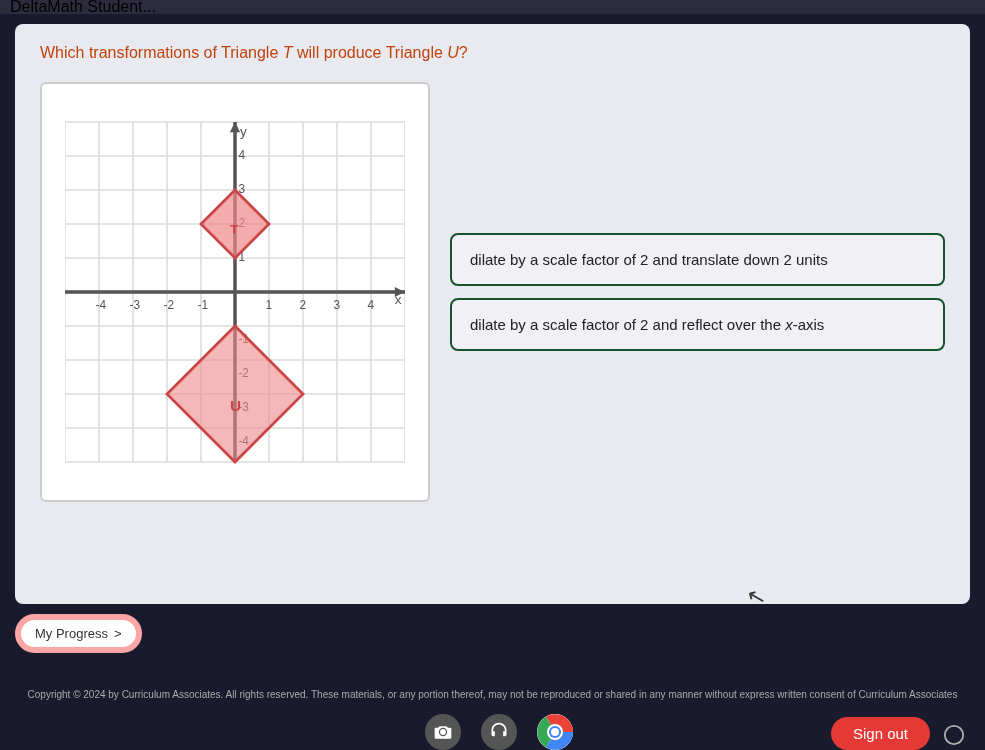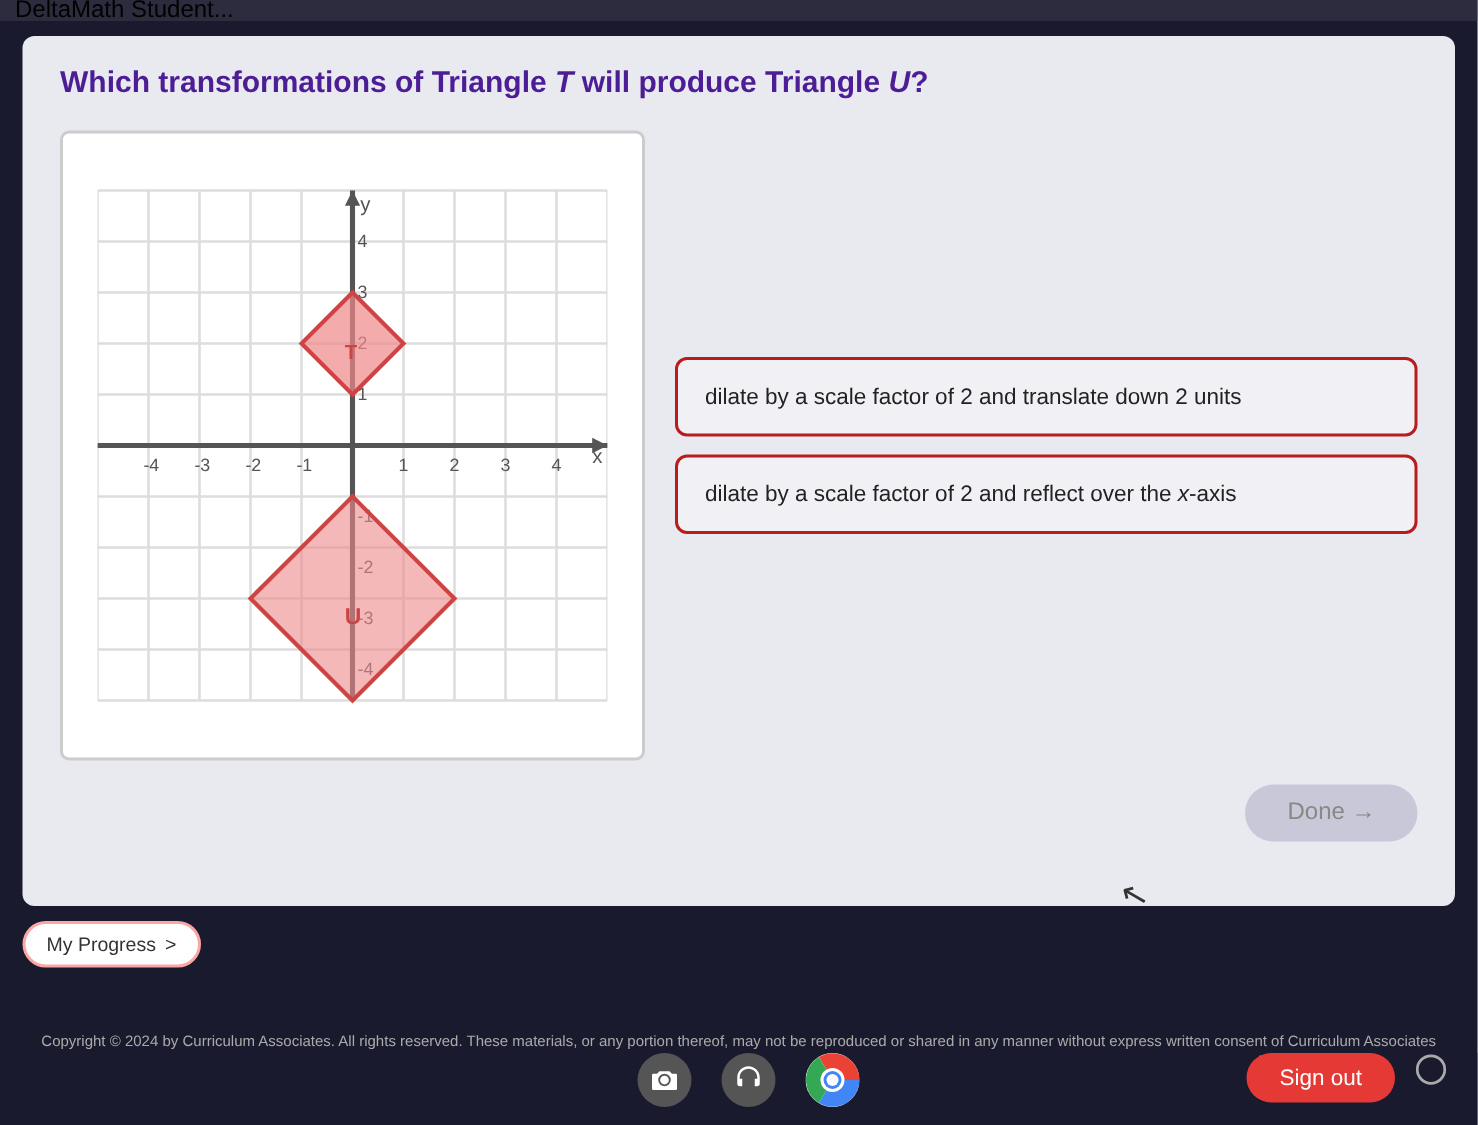--- a/index.html
+++ b/index.html
@@ -25,23 +25,23 @@
     
     .main-content {
       background: #e8eaf0;
       margin: 10px 15px;
       border-radius: 8px;
       padding: 20px 25px;
       height: 580px;
     }
 
     .question-title {
-      font-size: 20px;
-      font-weight: bold;
-      color: #4c1d95;
+      font-size: 16px;
+      font-weight: normal;
+      color: #c2410c;
       margin-bottom: 20px;
     }
 
     .content-row {
       display: flex;
       gap: 20px;
       height: 420px;
     }
 
     
@@ -62,21 +62,21 @@
     .choices-area {
       display: flex;
       flex-direction: column;
       gap: 12px;
       flex: 1;
       justify-content: center;
     }
 
     .choice-btn {
       background: #f0f0f5;
-      border: 2px solid #b91c1c;
+      border: 2px solid #14532d;
       border-radius: 8px;
       padding: 14px 18px;
       font-size: 15px;
       color: #222;
       cursor: pointer;
       text-align: left;
       line-height: 1.4;
     }
 
     
@@ -100,21 +100,21 @@
     }
 
     
     .progress-bar-row {
       margin: 10px 15px 0 15px;
       display: flex;
       align-items: center;
     }
     .my-progress-btn {
       background: #fff;
-      border: 2px solid #fca5a5;
+      border: 6px solid #fca5a5;
       border-radius: 20px;
       padding: 6px 14px;
       font-size: 13px;
       color: #333;
       cursor: pointer;
       display: flex;
       align-items: center;
       gap: 6px;
     }
 
@@ -133,21 +133,21 @@
 
     
     .taskbar {
       position: absolute;
       bottom: 0;
       left: 0;
       right: 0;
       height: 48px;
       background: #1a1a2e;
       display: flex;
-      align-items: flex-start;
+      align-items: flex-end;
       justify-content: center;
       gap: 20px;
       padding-left: 12px;
     }
 
     .taskbar-icon {
       width: 36px;
       height: 36px;
       border-radius: 50%;
       display: flex;
@@ -289,25 +289,20 @@
     <div class="choices-area">
       <button class="choice-btn">
         <span>dilate by a scale factor of 2 and translate down 2 units</span>
       </button>
       <button class="choice-btn">
         <span>dilate by a scale factor of 2 and reflect over the <em>x</em>-axis</span>
       </button>
     </div>
   </div>
 
-  <div class="bottom-row">
-    <button class="done-btn">
-      <span>Done →</span>
-    </button>
-  </div>
 </div>
 
 <div class="progress-bar-row">
   <button class="my-progress-btn">
     <span>My Progress</span>
     <span>&gt;</span>
   </button>
 </div>
 
 <div class="cursor-arrow">↖</div>

